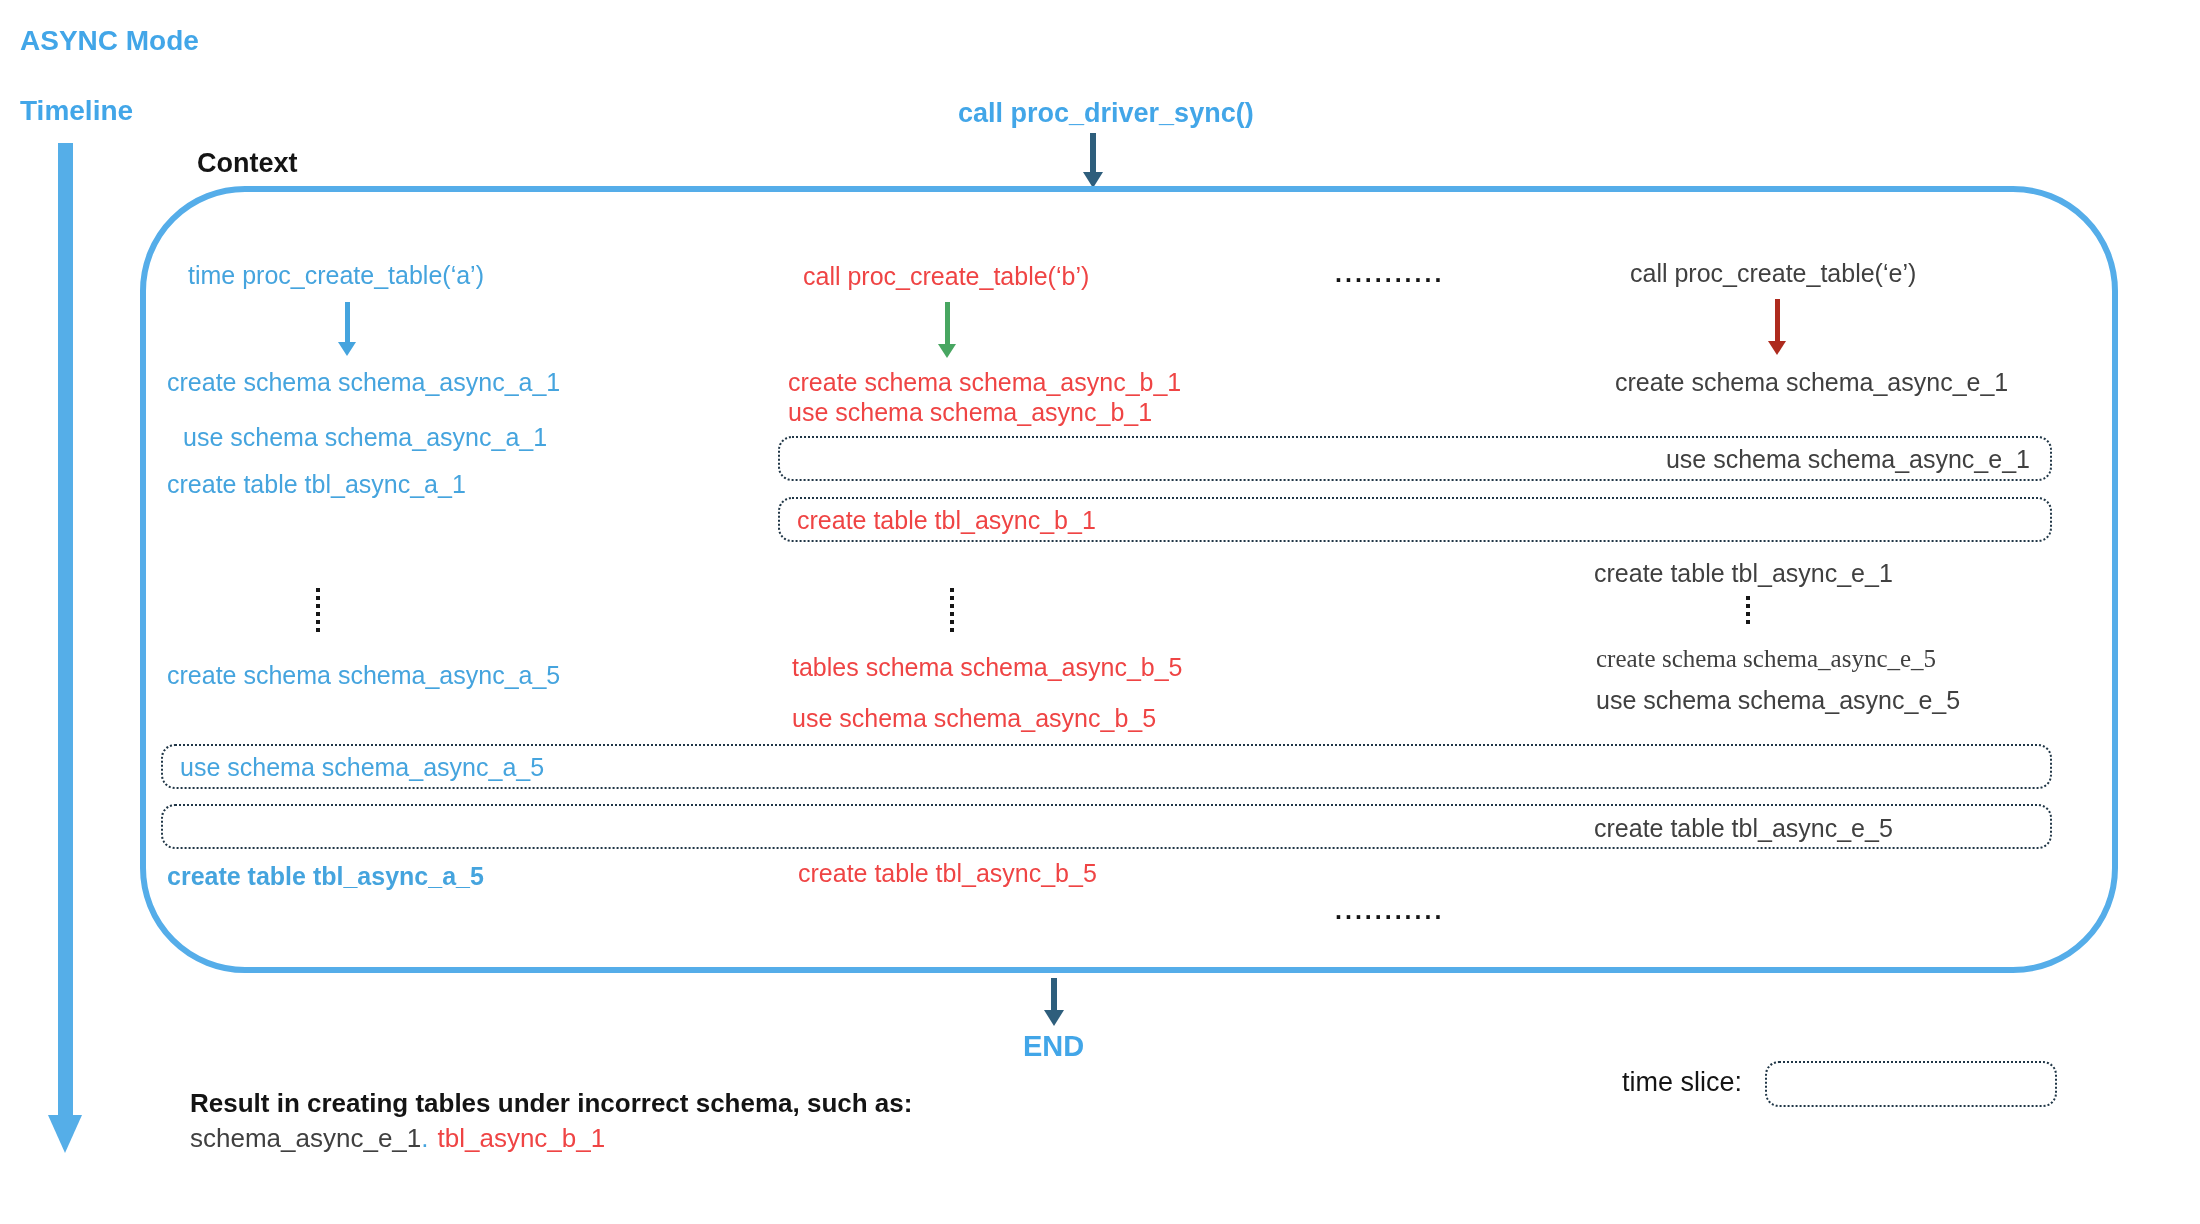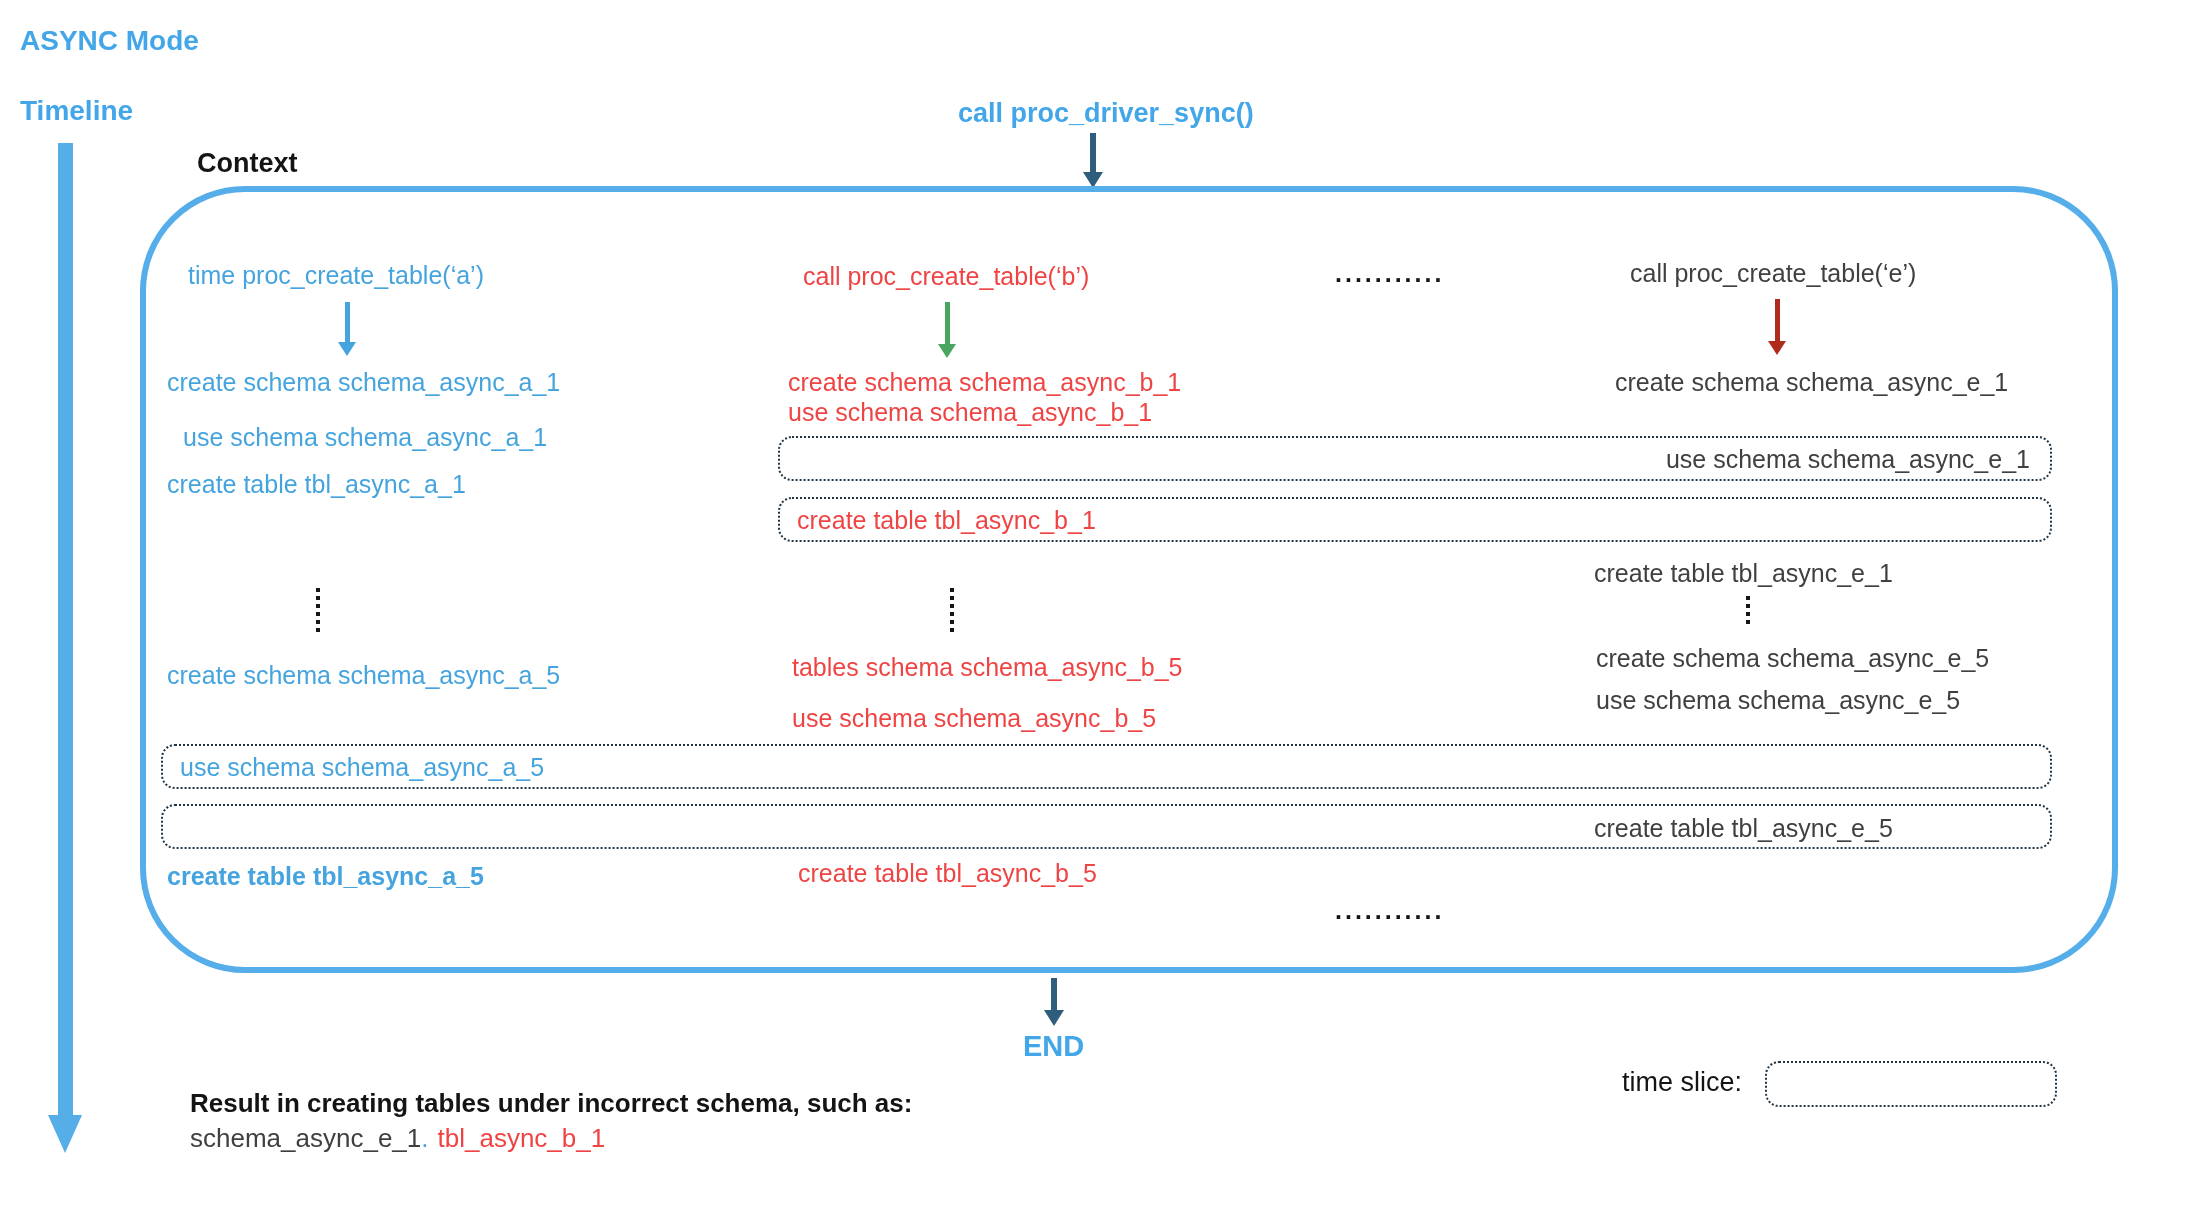--- a/index.html
+++ b/index.html
@@ -90,21 +90,21 @@
   <div class="t hdots" style="left:1335px;top:897px;">...........</div>
 
   <div class="t red" style="left:1630px;top:260px;">call proc_create_table(‘e’)</div>
   <div class="arr" style="left:1768px;top:299px;width:18px;">
     <div class="shaft" style="width:5px;height:42px;background:#AE2B1E;"></div>
     <div class="head" style="border-left:9px solid transparent;border-right:9px solid transparent;border-top:14px solid #AE2B1E;"></div>
   </div>
   <div class="t red" style="left:1615px;top:369px;">create schema schema_async_e_1</div>
   <div class="t red" style="left:1594px;top:560px;">create table tbl_async_e_1</div>
   <div class="vdots" style="left:1746px;top:596px;height:28px;"></div>
-  <div class="t red" style="left:1596px;top:645px;">create schema schema_async_e_5</div>
+  <div class="t red" style="left:1596px;top:645px;font-family:Liberation Serif, serif;">create schema schema_async_e_5</div>
   <div class="t red" style="left:1596px;top:687px;">use schema schema_async_e_5</div>
 
   <div class="dbox" style="left:778px;top:436px;width:1274px;height:45px;"></div>
   <div class="t red" style="right:170px;top:446px;">use schema schema_async_e_1</div>
 
   <div class="dbox" style="left:778px;top:497px;width:1274px;height:45px;"></div>
   <div class="t green" style="left:797px;top:507px;">create table tbl_async_b_1</div>
 
   <div class="dbox" style="left:161px;top:744px;width:1891px;height:45px;"></div>
   <div class="t blue" style="left:180px;top:754px;">use schema schema_async_a_5</div>

